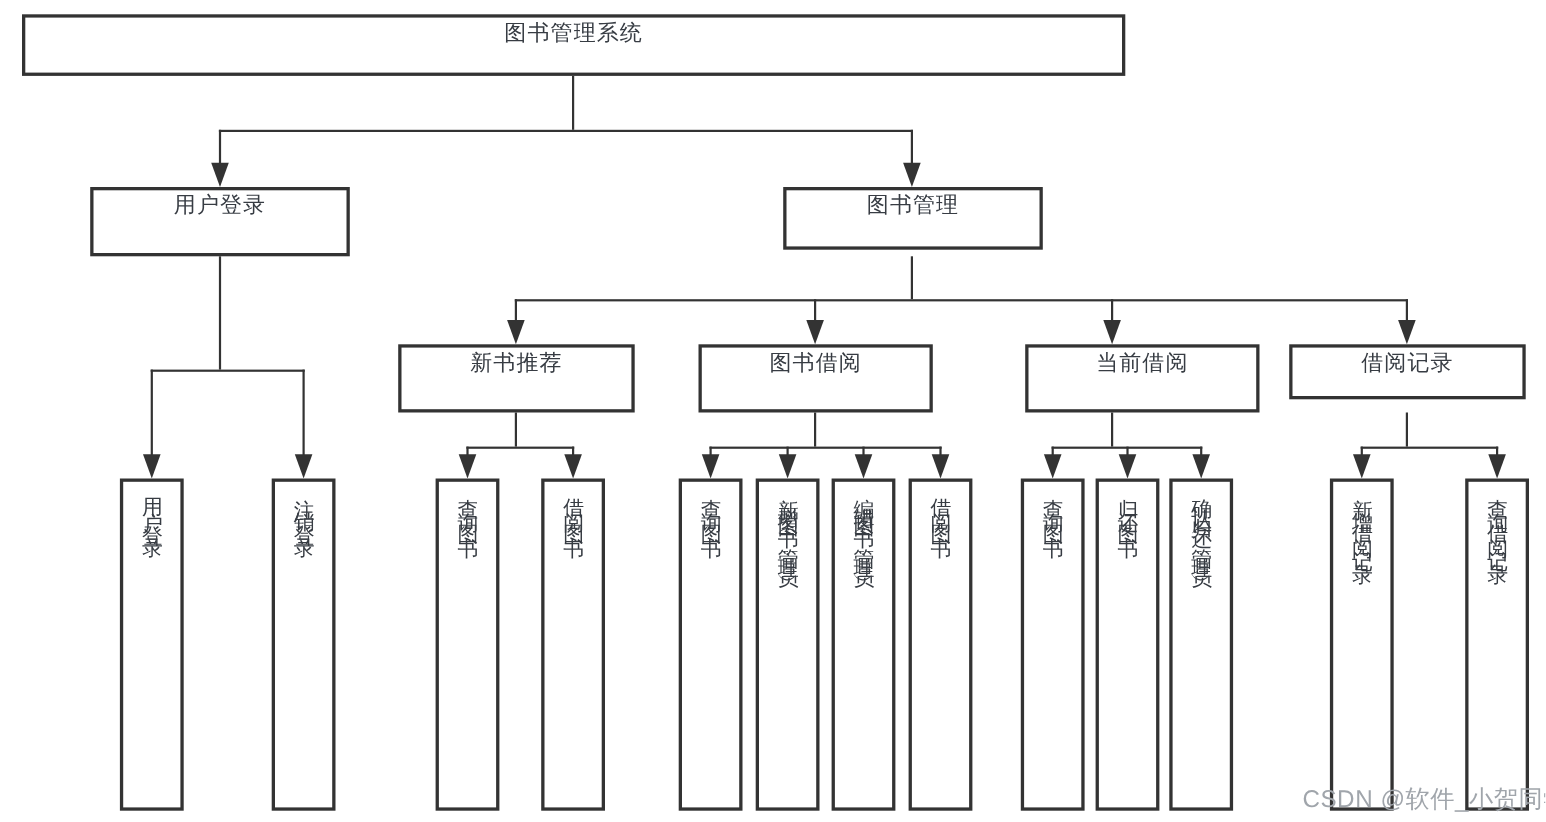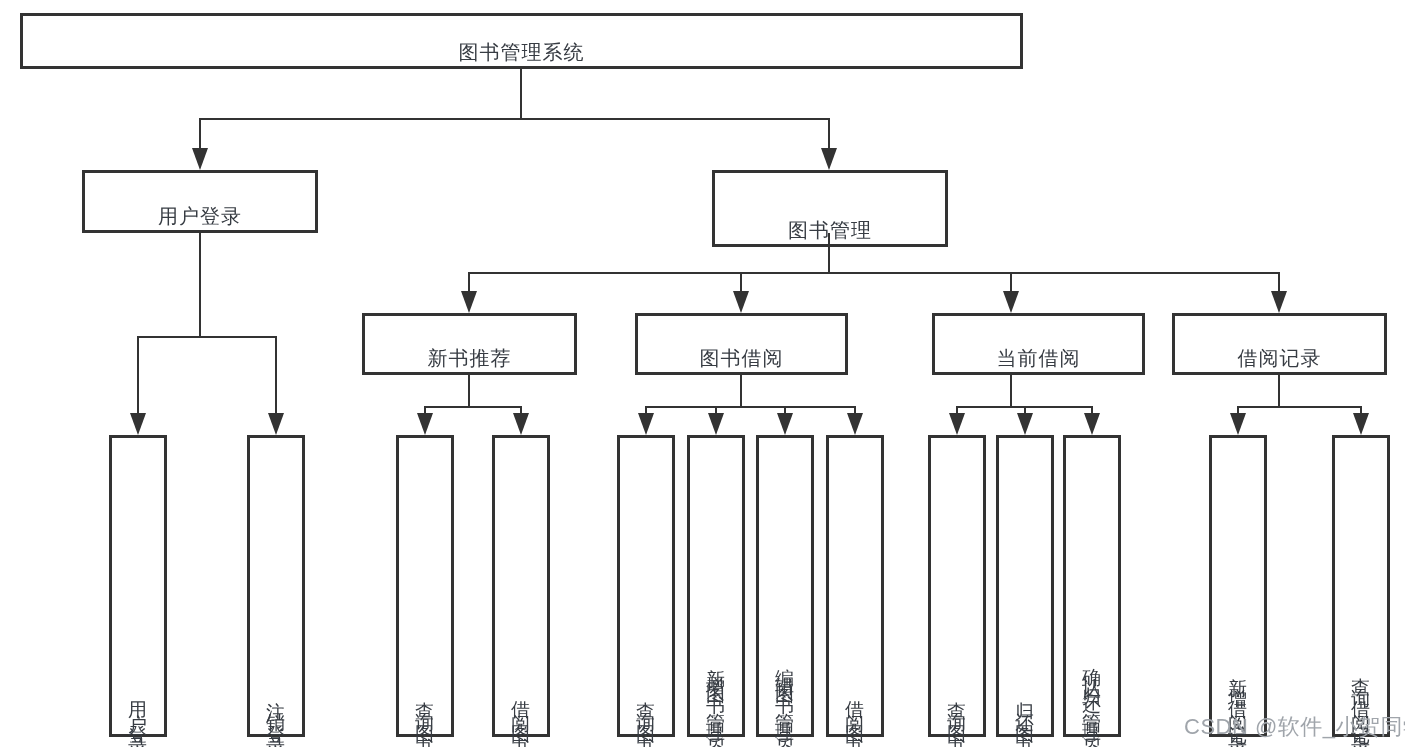--- a/index.html
+++ b/index.html
@@ -10,21 +10,21 @@
     overflow:hidden;
     font-family:"Liberation Sans","DejaVu Sans",sans-serif;
     color:#373c43;
   }
   .box{
     position:absolute;
     box-sizing:border-box;
     border:3px solid #333333;
     background:#ffffff;
     display:flex;
-    align-items:flex-end;
+    align-items:flex-start;
     justify-content:center;
   }
   .hlabel{font-size:20px;letter-spacing:1px;}
   .vtext{
     writing-mode:vertical-rl;
     text-orientation:mixed;
     font-size:19px;
     letter-spacing:12px;
     line-height:1;
   }
@@ -59,21 +59,21 @@
   <div class="vline" style="left:520px;top:69px;height:49px;"></div>
   <div class="hline" style="left:199px;top:118px;width:631px;"></div>
   <div class="vline" style="left:199px;top:118px;height:34px;"></div>
   <div class="vline" style="left:828px;top:118px;height:34px;"></div>
   <div class="arrow" style="left:192px;top:148px;"></div>
   <div class="arrow" style="left:821px;top:148px;"></div>
 
   <div class="box hlabel" style="left:82px;top:170px;width:236px;height:63px;">
     <span>用户登录</span>
   </div>
-  <div class="box hlabel" style="left:712px;top:170px;width:236px;height:77px;">
+  <div class="box hlabel" style="left:712px;top:170px;width:236px;height:57px;">
     <span>图书管理</span>
   </div>
 
   <div class="vline" style="left:199px;top:233px;height:103px;"></div>
   <div class="hline" style="left:137px;top:336px;width:140px;"></div>
   <div class="vline" style="left:137px;top:336px;height:80px;"></div>
   <div class="vline" style="left:275px;top:336px;height:80px;"></div>
   <div class="arrow" style="left:130px;top:413px;"></div>
   <div class="arrow" style="left:268px;top:413px;"></div>
 
@@ -90,21 +90,21 @@
 
   <div class="box hlabel" style="left:362px;top:313px;width:215px;height:62px;">
     <span>新书推荐</span>
   </div>
   <div class="box hlabel" style="left:635px;top:313px;width:213px;height:62px;">
     <span>图书借阅</span>
   </div>
   <div class="box hlabel" style="left:905px;top:313px;width:213px;height:62px;margin-left:27px;">
     <span>当前借阅</span>
   </div>
-  <div class="box hlabel" style="left:1172px;top:313px;width:215px;height:62px;">
+  <div class="box hlabel" style="left:1172px;top:313px;width:215px;height:50px;">
     <span>借阅记录</span>
   </div>
 
   <div class="vline" style="left:468px;top:375px;height:31px;"></div>
   <div class="vline" style="left:740px;top:375px;height:31px;"></div>
   <div class="vline" style="left:1010px;top:375px;height:31px;"></div>
   <div class="vline" style="left:1278px;top:375px;height:31px;"></div>
 
   <div class="hline" style="left:424px;top:406px;width:98px;"></div>
   <div class="hline" style="left:645px;top:406px;width:211px;"></div>

